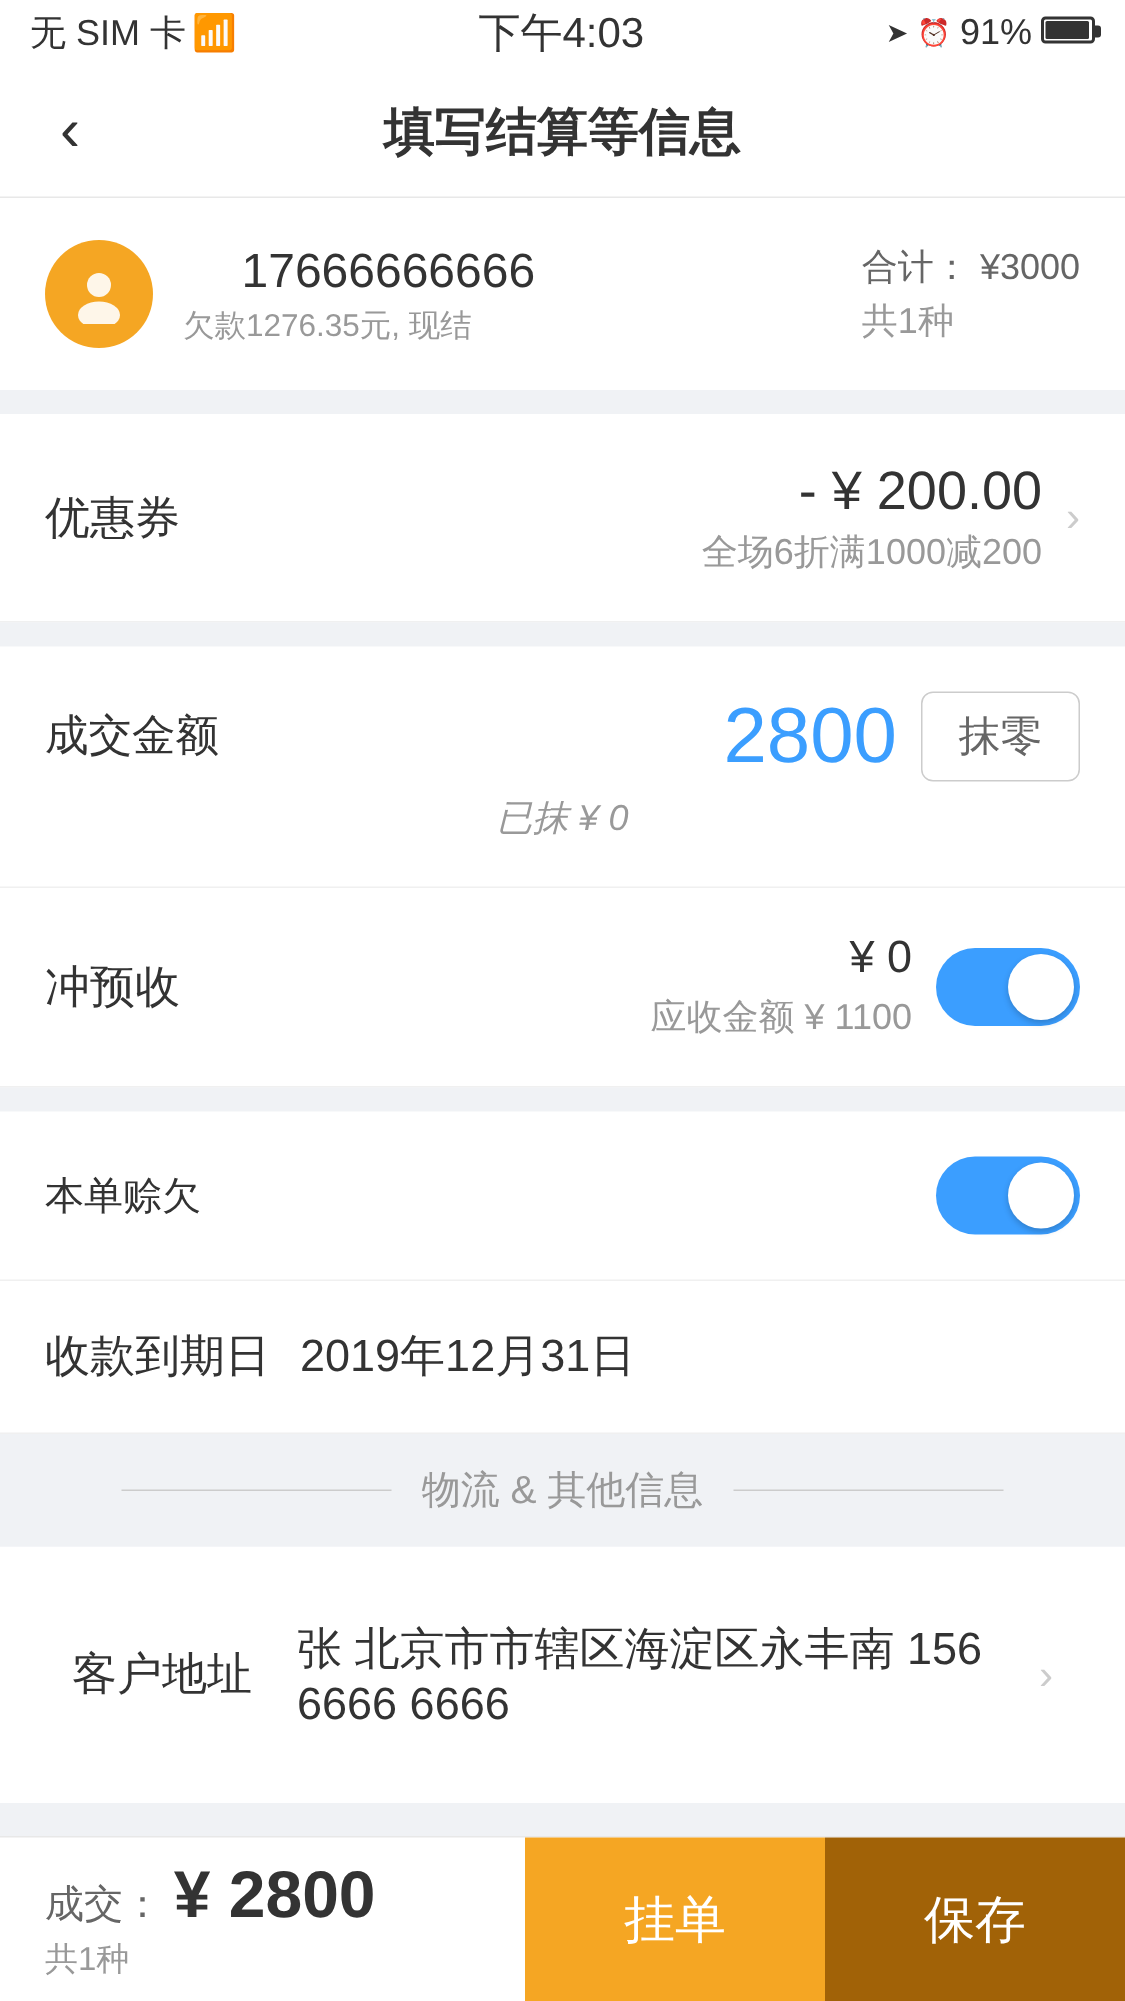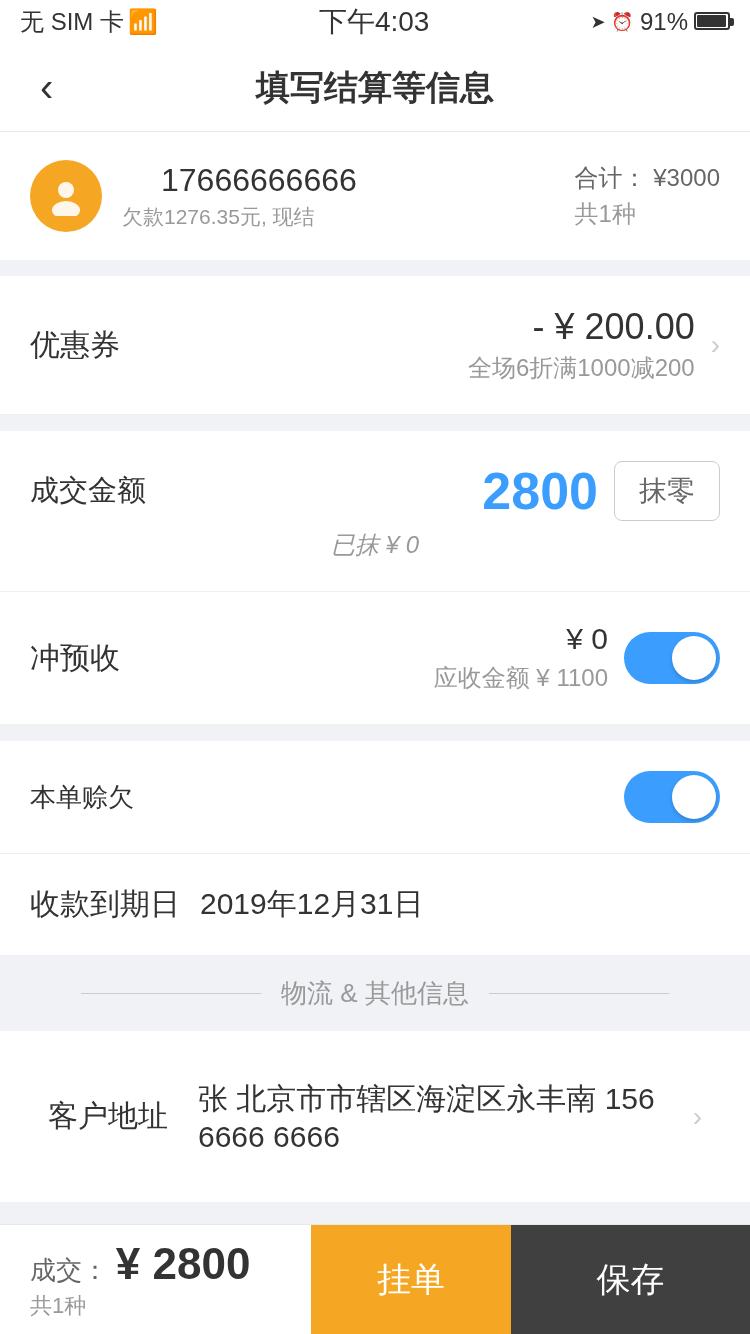--- a/index.html
+++ b/index.html
@@ -126,21 +126,21 @@
       padding: 30px;
       border-bottom: 1px solid #f0f0f0;
     }
     .transaction-row {
       display: flex;
       align-items: center;
       justify-content: space-between;
     }
     .transaction-label { font-size: 29px; color: #333; }
     .transaction-right { display: flex; align-items: center; gap: 16px; }
-    .transaction-amount { font-size: 52px; color: #3b9eff; font-weight: 700; }
+    .transaction-amount { font-size: 52px; color: #3b9eff; font-weight: 400; }
     .round-btn {
       border: 1px solid #ccc;
       border-radius: 8px;
       padding: 10px 24px;
       font-size: 28px;
       color: #666;
       background: #fff;
       cursor: pointer;
     }
     .transaction-sub { font-size: 24px; color: #999; margin-top: 8px; text-align: center; font-style: italic; }
@@ -262,23 +262,23 @@
       height: 100%;
       background: #f5a623;
       display: flex;
       align-items: center;
       justify-content: center;
       font-size: 34px;
       color: #fff;
       cursor: pointer;
     }
     .btn-save {
-      width: 239px;
+      width: 200px;
       height: 100%;
-      background: #404040;
+      background: #a16207;
       display: flex;
       align-items: center;
       justify-content: center;
       font-size: 34px;
       color: #fff;
       cursor: pointer;
     }
   </style>
 </head>
 <body>

